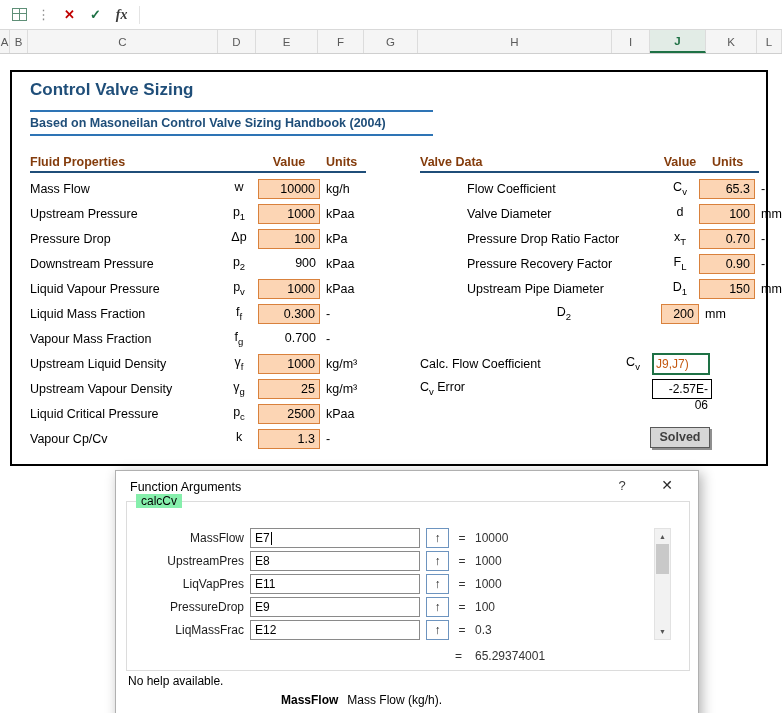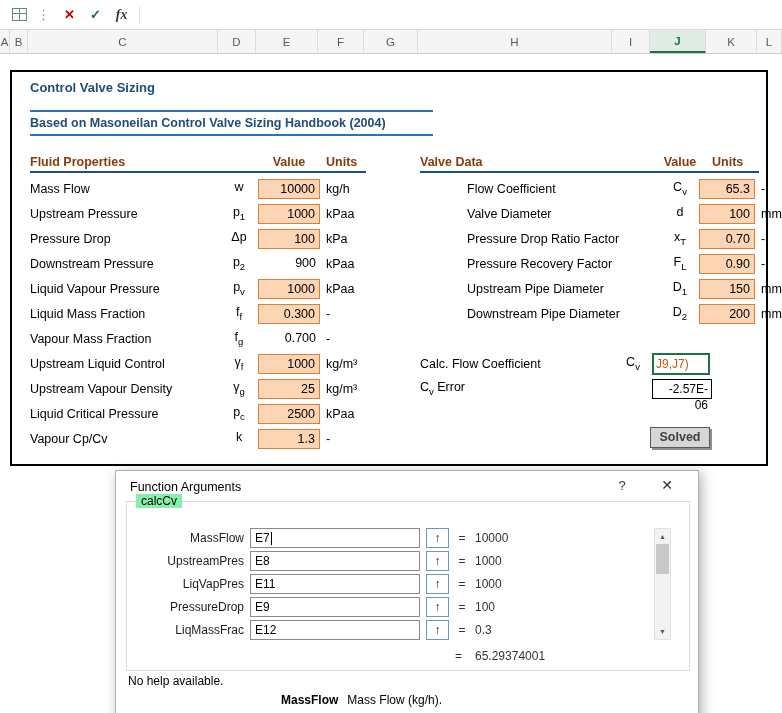--- a/index.html
+++ b/index.html
@@ -28,21 +28,21 @@
   
   .chead { position: absolute; left: 0; top: 30px; width: 782px; height: 24px;
            display: flex; background: #f5f5f5; border-bottom: 1px solid #cfcfcf; }
   .cc { height: 100%; border-right: 1px solid #dcdcdc; display: flex; align-items: center;
         justify-content: center; font-size: 11.5px; color: #5a5a5a; overflow: hidden; flex: none; }
   .cc.sel { background: #e2ece6; color: #1e7145; font-weight: bold; border-bottom: 2px solid #1e7145; }
 
   
   .sheetbox { position: absolute; left: 10px; top: 70px; width: 758px; height: 396px;
               border: 2px solid #000; background: #fff; }
-  .title    { position: absolute; left: 18px; top: 8px;  font-size: 13px; font-weight: bold; color: #1F4E79; }
+  .title    { position: absolute; left: 18px; top: 8px;  font-size: 17px; font-weight: bold; color: #1F4E79; }
   .subtitle { position: absolute; left: 18px; top: 44px; font-size: 12.5px; font-weight: bold; color: #1F4E79; }
   .rule     { position: absolute; height: 2px; background: #2E74B5; left: 18px; width: 403px; }
   .rule1 { top: 38px; } .rule2 { top: 62px; }
 
   .sech { position: absolute; top: 83px; font-size: 12.5px; font-weight: bold; color: #843C0C; }
   .shr  { position: absolute; top: 99px; height: 2px; background: #1F4E79; }
 
   .lrows { position: absolute; left: 18px;  top: 104px; }
   .rrows { position: absolute; left: 408px; top: 104px; margin-left: 47px; }
   .lrow { display: grid; grid-template-columns: 190px 38px 62px 66px; height: 25px; align-items: center; }
@@ -179,21 +179,21 @@
         <span class="vcell orange">0.300</span>
         <span class="unit">-</span>
       </div>
       <div class="lrow">
         <span>Vapour Mass Fraction</span>
         <span class="sym"><span>f</span><sub>g</sub></span>
         <span class="vcell">0.700</span>
         <span class="unit">-</span>
       </div>
       <div class="lrow">
-        <span>Upstream Liquid Control</span>
+        <span>Upstream Liquid Density</span>
         <span class="sym"><span>γ</span><sub>f</sub></span>
         <span class="vcell orange">1000</span>
         <span class="unit">kg/m³</span>
       </div>
       <div class="lrow">
         <span>Upstream Vapour Density</span>
         <span class="sym"><span>γ</span><sub>g</sub></span>
         <span class="vcell orange">25</span>
         <span class="unit">kg/m³</span>
       </div>
@@ -236,21 +236,20 @@
         <span class="vcell orange">0.90</span>
         <span class="unit">-</span>
       </div>
       <div class="rrow">
         <span>Upstream Pipe Diameter</span>
         <span class="sym"><span>D</span><sub>1</sub></span>
         <span class="vcell orange">150</span>
         <span class="unit">mm</span>
       </div>
       <div class="rrow">
-        <span>Downstream Pipe Diameter</span>
         <span class="sym"><span>D</span><sub>2</sub></span>
         <span class="vcell orange">200</span>
         <span class="unit">mm</span>
       </div>
     </div>
 
     <div class="rowabs" style="top:279px">
       <span>Calc. Flow Coefficient</span>
       <span class="sym"><span>C</span><sub>v</sub></span>
       <span class="ccell">J9,J7)</span>

